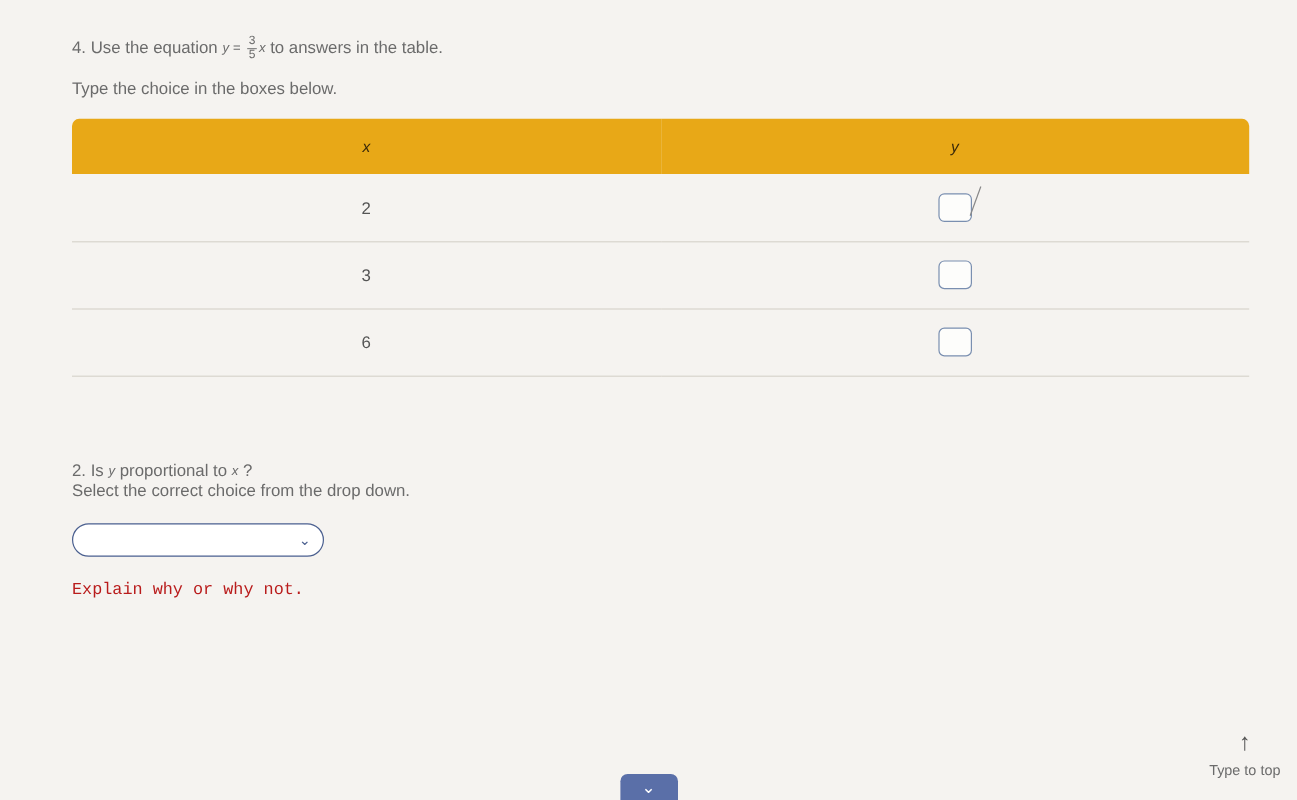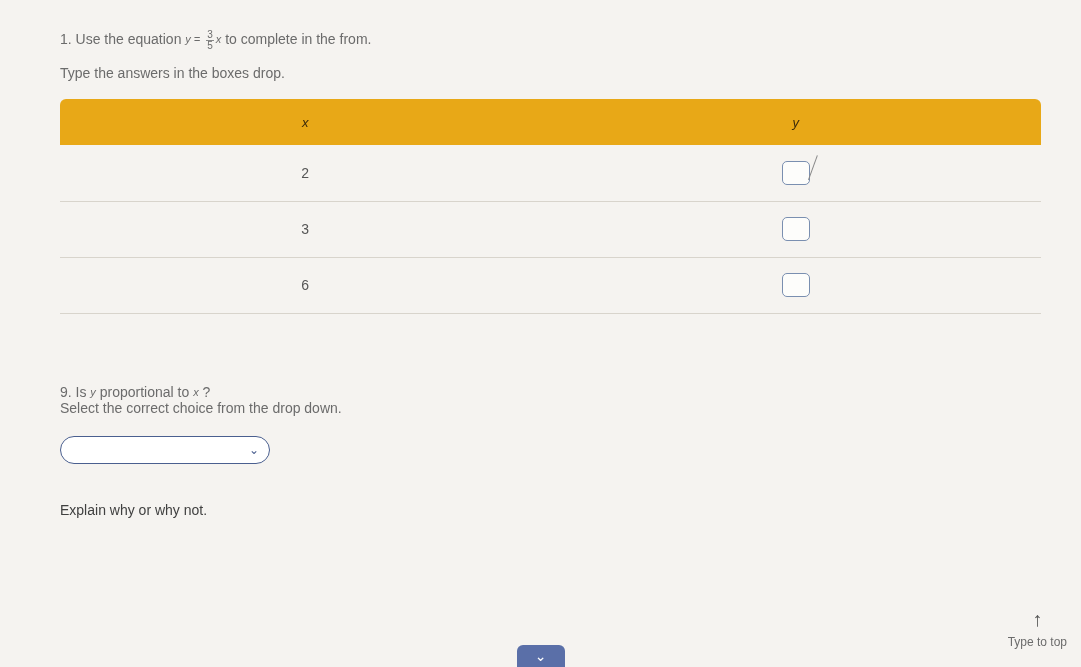--- a/index.html
+++ b/index.html
@@ -51,21 +51,21 @@
     margin-top: 20px;
     width: 210px; height: 28px;
     border: 1.5px solid #4a5f8f;
     border-radius: 14px;
     background: #fff;
     display:flex; align-items:center; justify-content:flex-end;
     padding-right:10px;
     cursor:pointer;
   }
   .chevron { font-size: 12px; color:#4a5f8f; }
-  .explain { margin-top: 38px; font-size:14px; color:#404040;}
+  .explain { margin-top: 20px; font-size:14px; color:#b91c1c;font-family:Liberation Mono, monospace;}
   .to-top {
     position:absolute; right: 14px; bottom: 18px;
     text-align:center; font-size:12px; color:#6b6b6b;
   }
   .up-arrow { font-size: 20px; display:block; margin-bottom:4px; color:#555;}
   .bottom-chevron {
     position:absolute;
     left: 50%; transform: translateX(-50%);
     bottom: 0;
     width: 48px; height: 22px;
@@ -77,30 +77,30 @@
   .slash-mark { position:relative; display:inline-block;}
   .slash-mark::after{
     content:""; position:absolute; left:30px; top:-4px; width:14px; height:26px;
     border-left:1.5px solid #888; transform: rotate(20deg);
   }
 </style>
 </head>
 <body>
 
 <div class="q-line">
-  <span>1. Use the equation </span>
+  <span>4. Use the equation </span>
   <span class="sup-var">y =</span>
   <span class="fraction">
     <span class="top">3</span>
     <span class="bot">5</span>
   </span><span class="sup-var">x</span>
-  <span> to complete in the from.</span>
+  <span> to answers in the table.</span>
 </div>
 
-<div class="instruction">Type the answers in the boxes drop.</div>
+<div class="instruction">Type the choice in the boxes below.</div>
 
 <table class="tbl">
   <thead>
     <tr>
       <th>x</th>
       <th>y</th>
     </tr>
   </thead>
   <tbody>
     <tr>
@@ -114,21 +114,21 @@
       <td><span class="ans-box"></span></td>
     </tr>
     <tr>
       <td>6</td>
       <td><span class="ans-box"></span></td>
     </tr>
   </tbody>
 </table>
 
 <div class="q2">
-  <span>9. Is </span><span class="sup-var">y</span><span> proportional to </span><span class="sup-var">x</span><span> ?</span>
+  <span>2. Is </span><span class="sup-var">y</span><span> proportional to </span><span class="sup-var">x</span><span> ?</span>
 </div>
 
 <div class="select-instruction">Select the correct choice from the drop down.</div>
 
 <div class="dropdown">
   <span class="chevron">⌄</span>
 </div>
 
 <div class="explain">Explain why or why not.</div>
 

